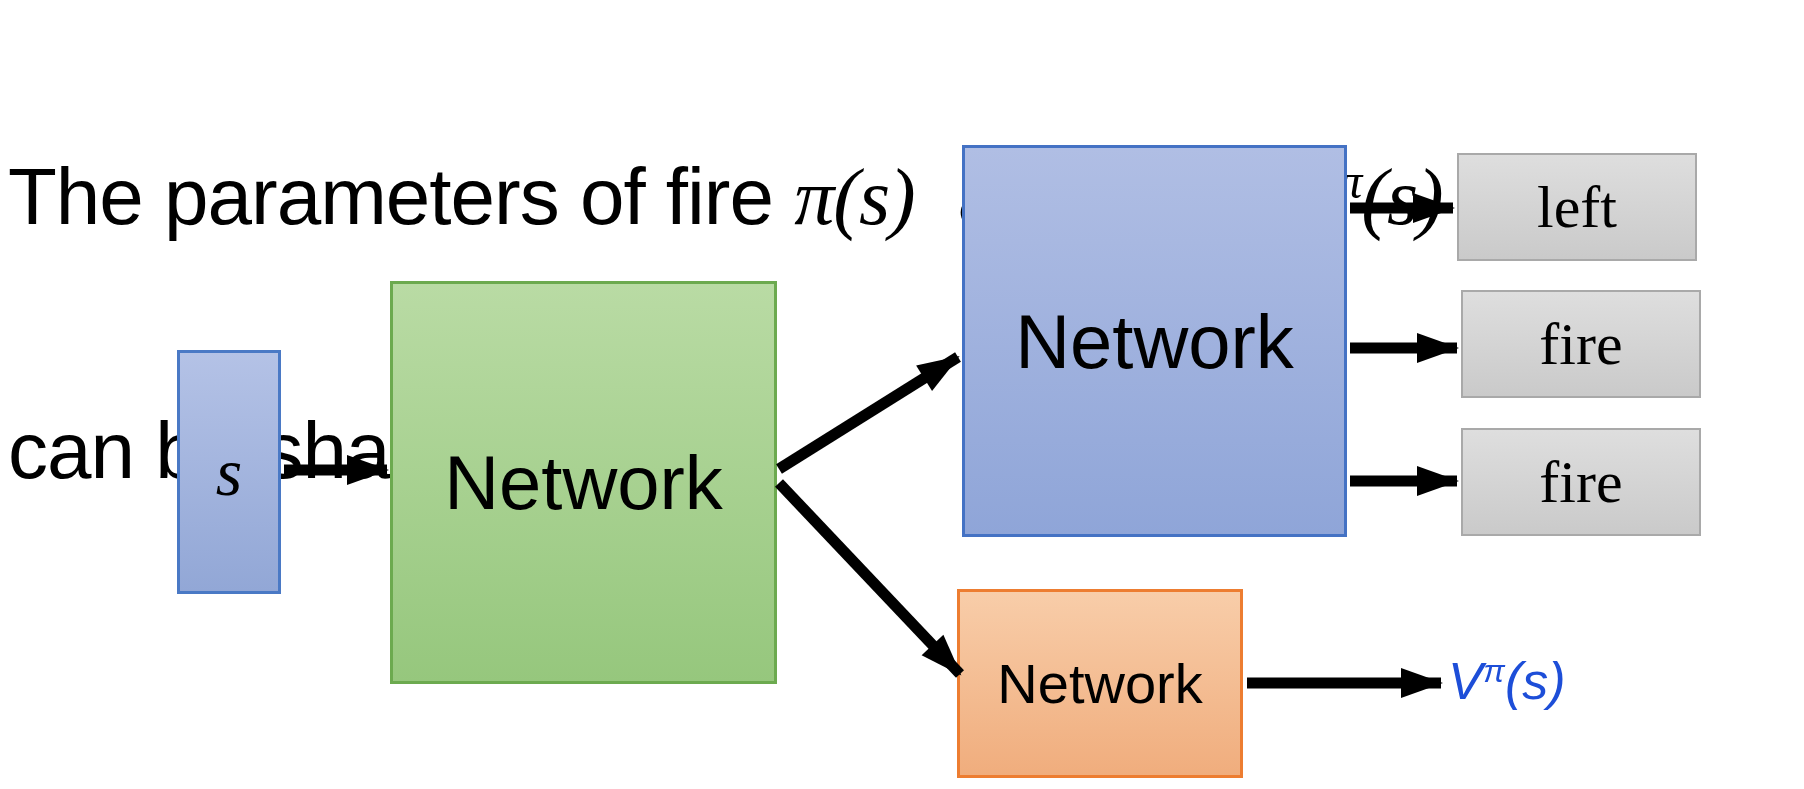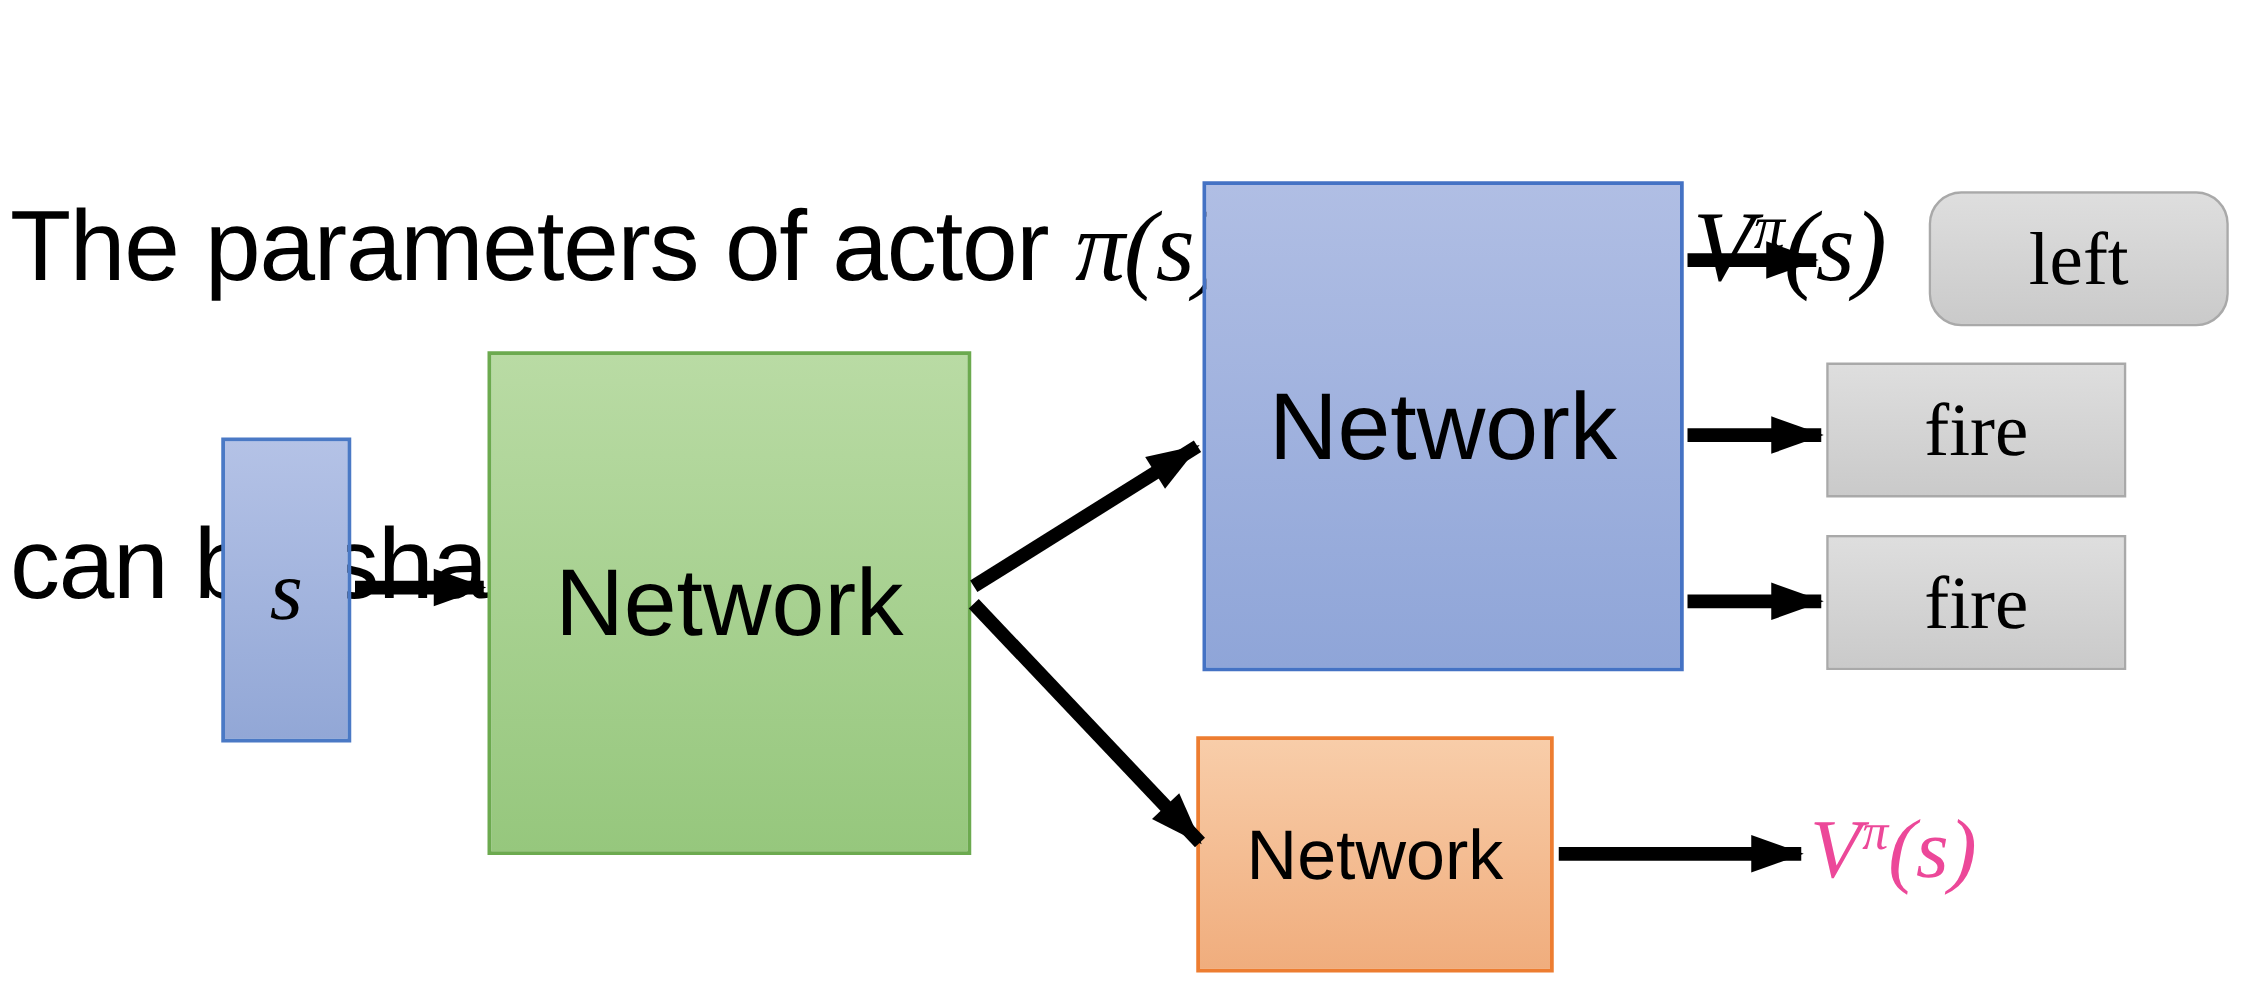--- a/index.html
+++ b/index.html
@@ -54,41 +54,41 @@
     background:linear-gradient(#f8cda9,#f0ad7d);
     border:3px solid #ed7d31;
     font-size:56px;
   }
   .action-box{
     width:240px;height:108px;
     background:linear-gradient(#dedede,#cacaca);
     border:2px solid #a9a9a9;
     font-family:"Liberation Serif",serif;font-size:60px;
   }
-  #action-left {left:1543px;top:153px;border-radius:26px;}
+  #action-left {left:1457px;top:153px;}
   #action-right{left:1461px;top:290px;}
   #action-fire {left:1461px;top:428px;}
   
   #critic-output{
     position:absolute;left:1448px;top:683px;
     transform:translateY(-54%);
-    font-family:Liberation Serif, serif;font-style:italic;
-    font-size:67px;color:#ec4899;white-space:nowrap;
+    font-family:Liberation Sans, sans-serif;font-style:italic;
+    font-size:52px;color:#1d4ed8;white-space:nowrap;
   }
   
   #arrows{position:absolute;left:0;top:0;pointer-events:none;}
   #arrows line{stroke:#000;stroke-width:11;}
 </style>
 </head>
 <body>
 
 <div id="canvas">
 
   <div id="title">
-    <div><span>The parameters of actor </span><span class="math">π(s)</span><span>  and critic </span><span class="math">V</span><span class="math sup">π</span><span class="math">(s)</span></div>
+    <div><span>The parameters of fire </span><span class="math">π(s)</span><span>  and critic </span><span class="math">V</span><span class="math sup">π</span><span class="math">(s)</span></div>
     <div>can be shared</div>
   </div>
 
   <div class="box" id="input-box">
     <span>s</span>
   </div>
 
   <div class="box" id="shared-net">
     <span>Network</span>
   </div>

